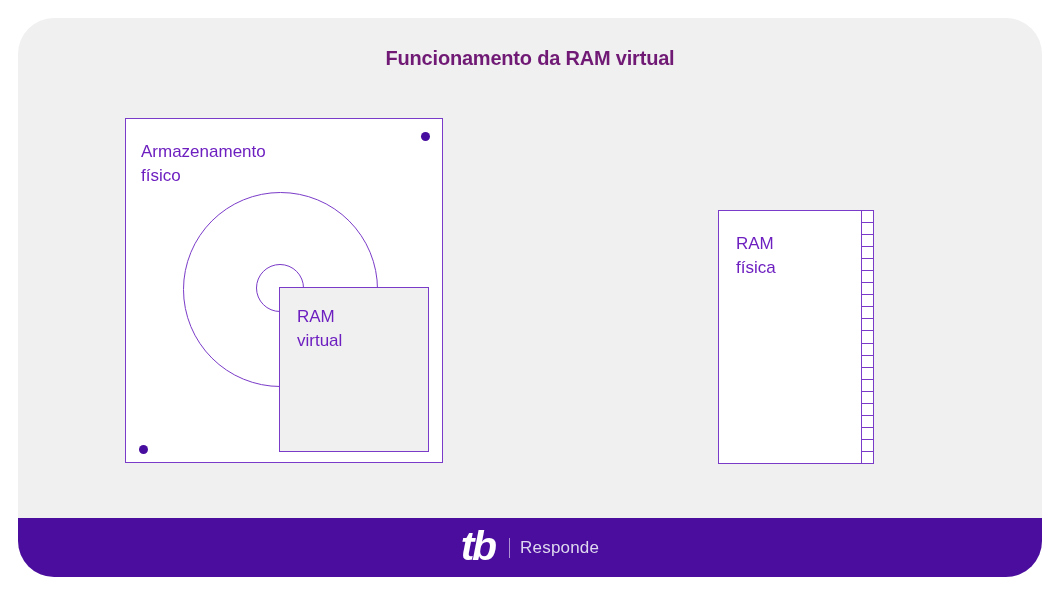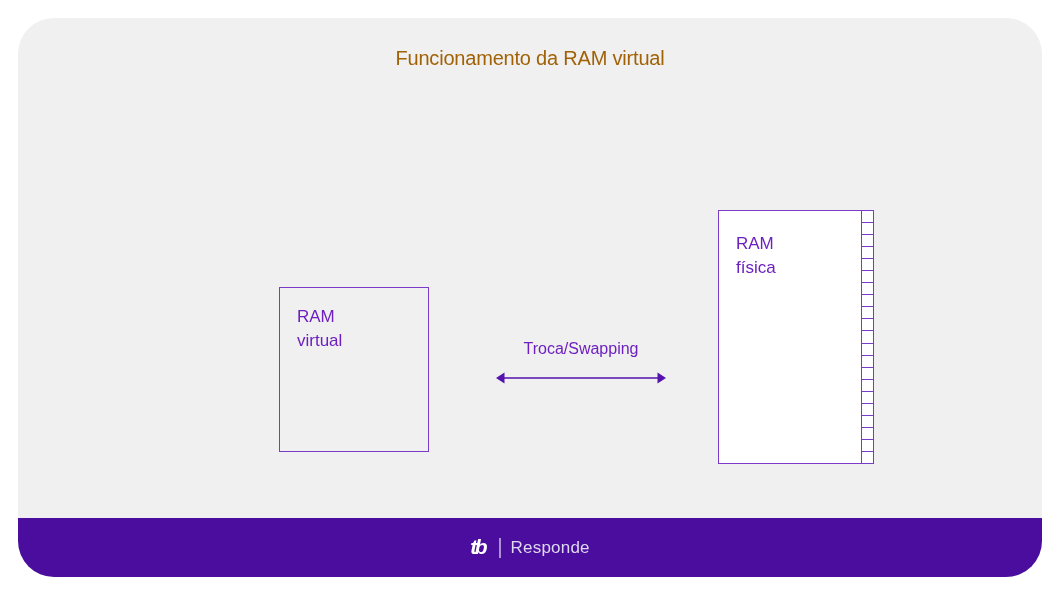--- a/index.html
+++ b/index.html
@@ -21,23 +21,23 @@
     background: #F0F0F0;
     border-radius: 36px;
     overflow: hidden;
   }
 
   .title {
     position: absolute;
     left: 0; top: 29px; width: 100%;
     text-align: center;
     font-size: 20px;
-    font-weight: normal;
+    font-weight: bold;
     letter-spacing: -0.2px;
-    color: #a16207;
+    color: #701a75;
   }
 
   
   .storage-box {
     position: absolute;
     left: 107px; top: 100px;
     width: 318px; height: 345px;
     background: #ffffff;
     border: 1.6px solid #7A3BC8;
   }
@@ -124,21 +124,21 @@
     position: absolute;
     left: 0; bottom: 0;
     width: 100%; height: 59px;
     background: #4A0D9E;
     display: flex;
     align-items: center;
     justify-content: center;
     gap: 10px;
   }
   .footer-logo {
-    font-size: 21px;
+    font-size: 41px;
     font-weight: bold;
     font-style: italic;
     letter-spacing: -2.5px;
     color: #ffffff;
     padding-right: 4px;
     transform: translateY(-1px);
   }
   .footer-divider {
     width: 1.5px; height: 20px;
     background: rgba(255,255,255,0.55);
@@ -151,34 +151,34 @@
   }
 </style>
 </head>
 <body>
 
 <div class="stage">
   <div class="card">
 
     <div class="title">Funcionamento da RAM virtual</div>
 
+    <div class="storage-box">
+      <div class="diagram-label storage-label">Armazenamento
+físico</div>
+      <div class="corner-dot dot-tr"></div>
+      <div class="corner-dot dot-bl"></div>
+      <div class="disk-circle"></div>
+      <div class="disk-hub"></div>
+    </div>
 
     <div class="virtual-ram-box">
       <div class="diagram-label virtual-ram-label">RAM
 virtual</div>
     </div>
 
-    <div class="swap-group">
-      <div class="swap-label">Troca/Swapping</div>
-      <svg class="swap-arrow" width="172" height="16" viewBox="0 0 172 16">
-        <line x1="8" y1="8" x2="164" y2="8" stroke="#5512AC" stroke-width="1.6"></line>
-        <path d="M9.5 2.5 L1 8 L9.5 13.5 Z" fill="#5512AC"></path>
-        <path d="M162.5 2.5 L171 8 L162.5 13.5 Z" fill="#5512AC"></path>
-      </svg>
-    </div>
 
     <div class="physical-ram-box">
       <div class="diagram-label physical-ram-label">RAM
 física</div>
     </div>
     <div class="ram-pins">
         <div class="pin-cell"></div>
         <div class="pin-cell"></div>
         <div class="pin-cell"></div>
         <div class="pin-cell"></div>

